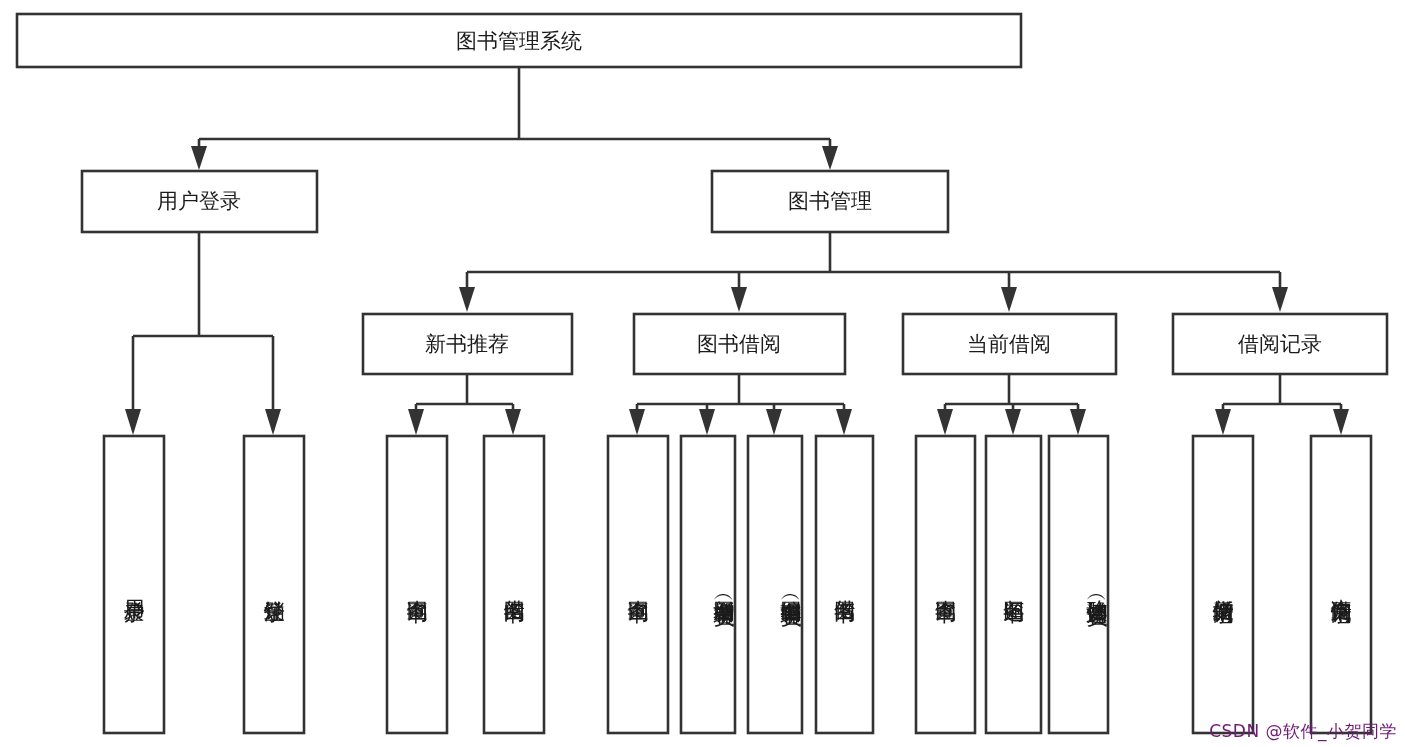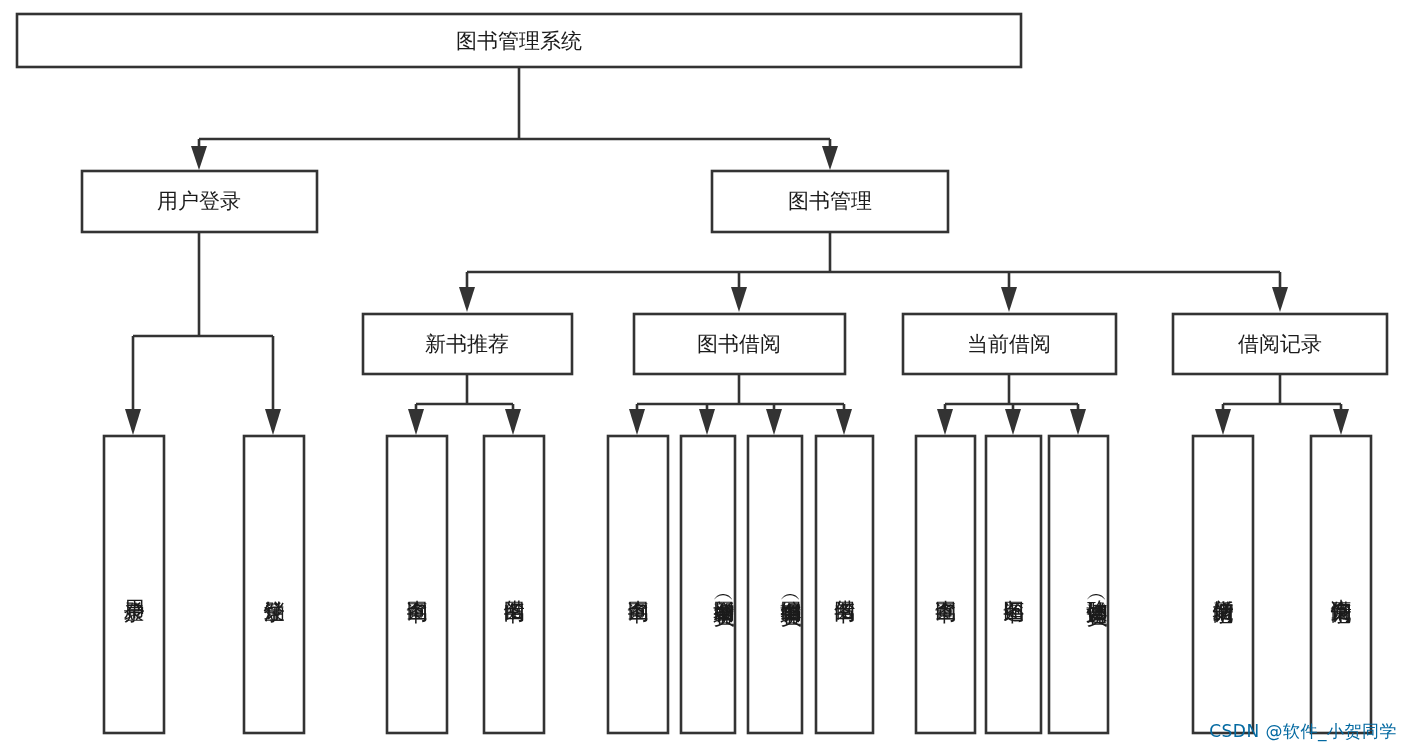--- a/index.html
+++ b/index.html
@@ -61,21 +61,21 @@
     letter-spacing: 1px;
     white-space: nowrap;
     pointer-events: none;
   }
   .watermark {
     position: absolute;
     right: 8px;
     bottom: 4px;
     font-family: "DejaVu Sans", "Liberation Sans", sans-serif;
     font-size: 17px;
-    color: #0369a1;
+    color: #701a75;
     letter-spacing: 0.5px;
     user-select: none;
   }
 </style>
 </head>
 <body>
 
 <div id="diagram-root">
 
   <svg id="flow" viewBox="0 0 1405 747">

